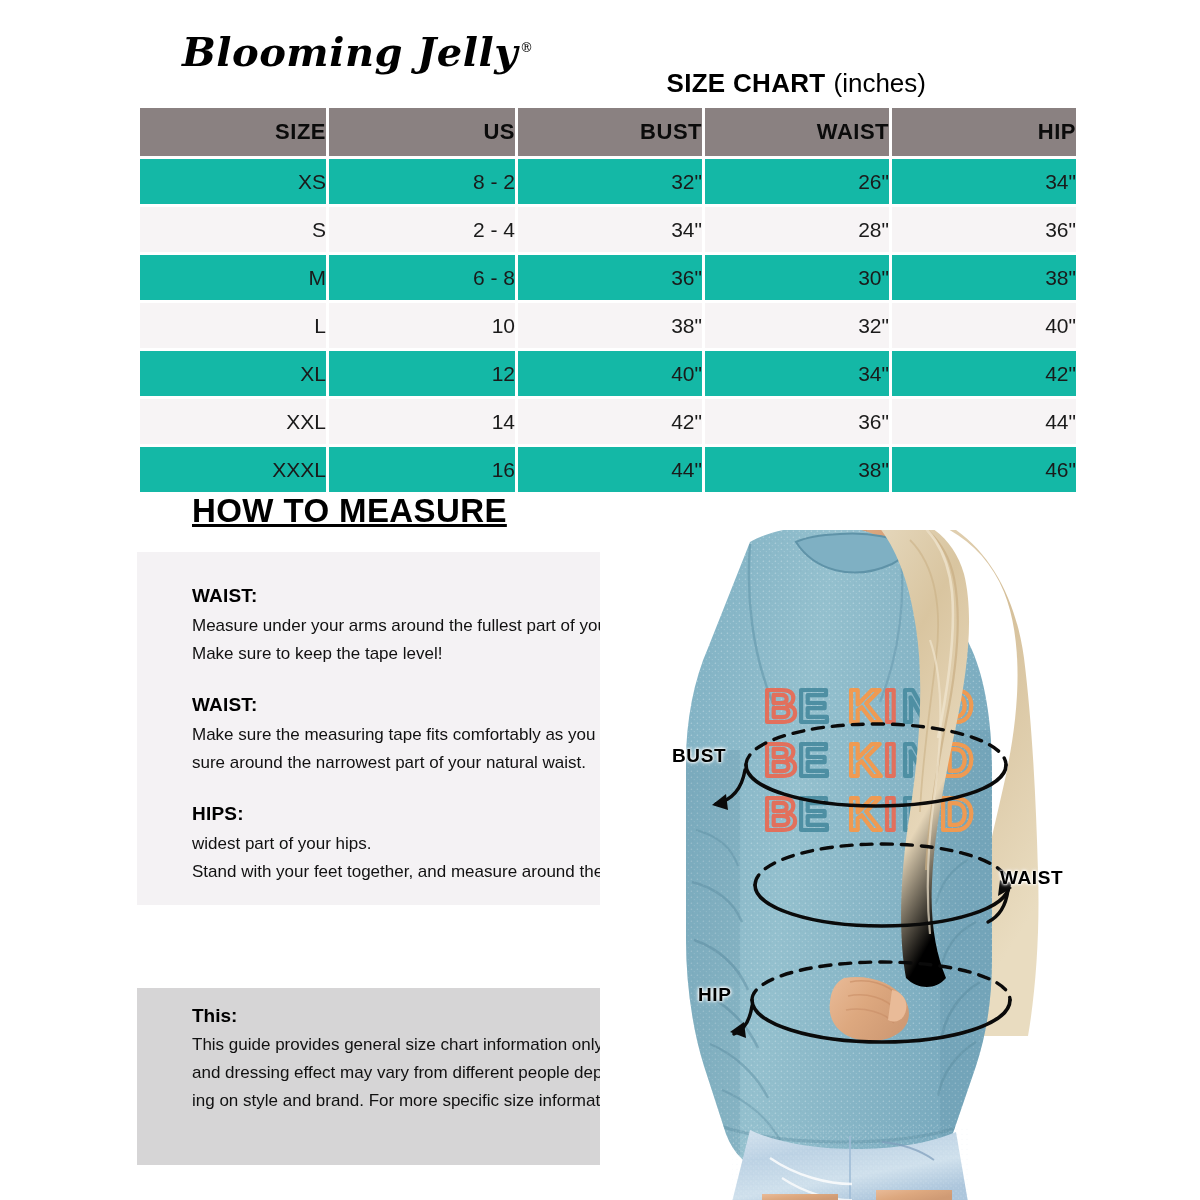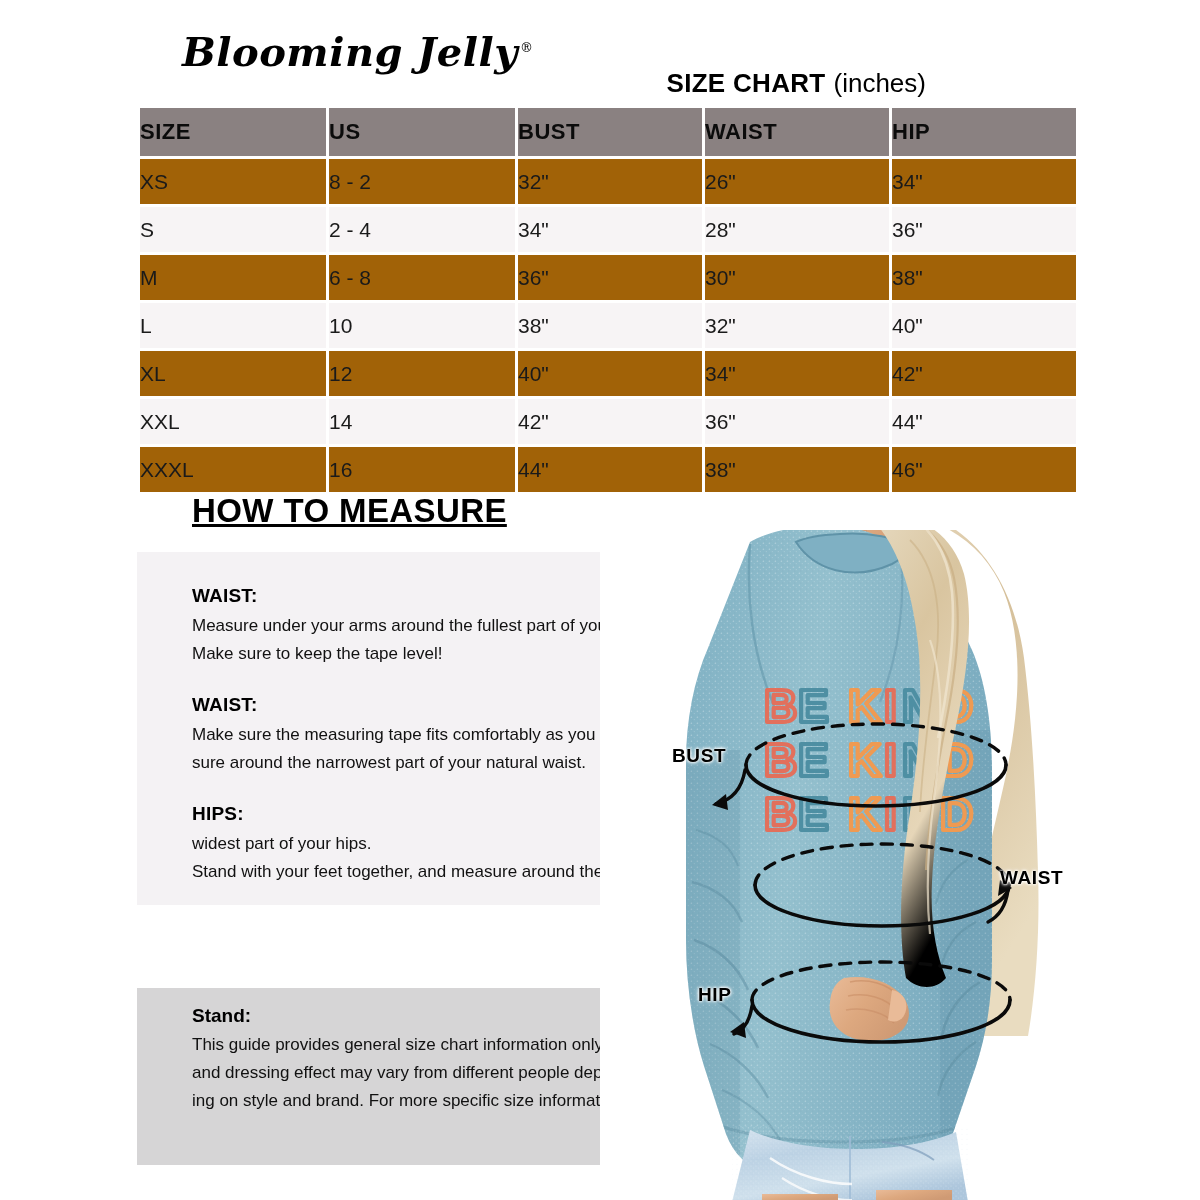--- a/index.html
+++ b/index.html
@@ -35,31 +35,31 @@
   
   .size-table {
     position: absolute; left: 137px; top: 105px;
     width: 925px;
     border-collapse: separate;
     border-spacing: 3px 3px;
     table-layout: fixed;
   }
   .size-table th, .size-table td {
     height: 45px;
-    text-align: left; vertical-align: middle;
+    text-align: right; vertical-align: middle;
     font-size: 21px; color: #1a1a1a;
     border: none;
   }
   .size-table th {
     background: #8a8181;
     color: #0b0b0b; font-weight: 700;
     font-size: 22px; letter-spacing: .5px;
     height: 48px;
   }
-  .size-table tr.odd td { background: #a16207; }
+  .size-table tr.odd td { background: #14b8a6; }
   .size-table tr.even td { background: #f7f4f5; }
   .col-size { width: 186px; }
   .col-us   { width: 186px; }
   .col-bust { width: 184px; }
   .col-waist{ width: 184px; }
   .col-hip  { width: 184px; }
 
   
   .htm-title {
     position: absolute; left: 192px; top: 492px;
@@ -230,21 +230,21 @@
       <div class="m-head">HIPS:</div>
       <div class="m-body">
         <div>widest part of your hips.</div>
         <div>Stand with your feet together, and measure around the</div>
       </div>
     </div>
   </div>
 
   <div class="note-panel"></div>
   <div class="note-text">
-    <div class="note-head">Stand:</div>
+    <div class="note-head">This:</div>
     <div class="note-body">
       <div>This guide provides general size chart information only,</div>
       <div>and dressing effect may vary from different people depend-</div>
       <div>ing on style and brand. For more specific size information</div>
     </div>
   </div>
 
   <div class="photo">
     <svg width="470" height="670" viewBox="0 0 470 670" xmlns="http://www.w3.org/2000/svg">
       <defs>

